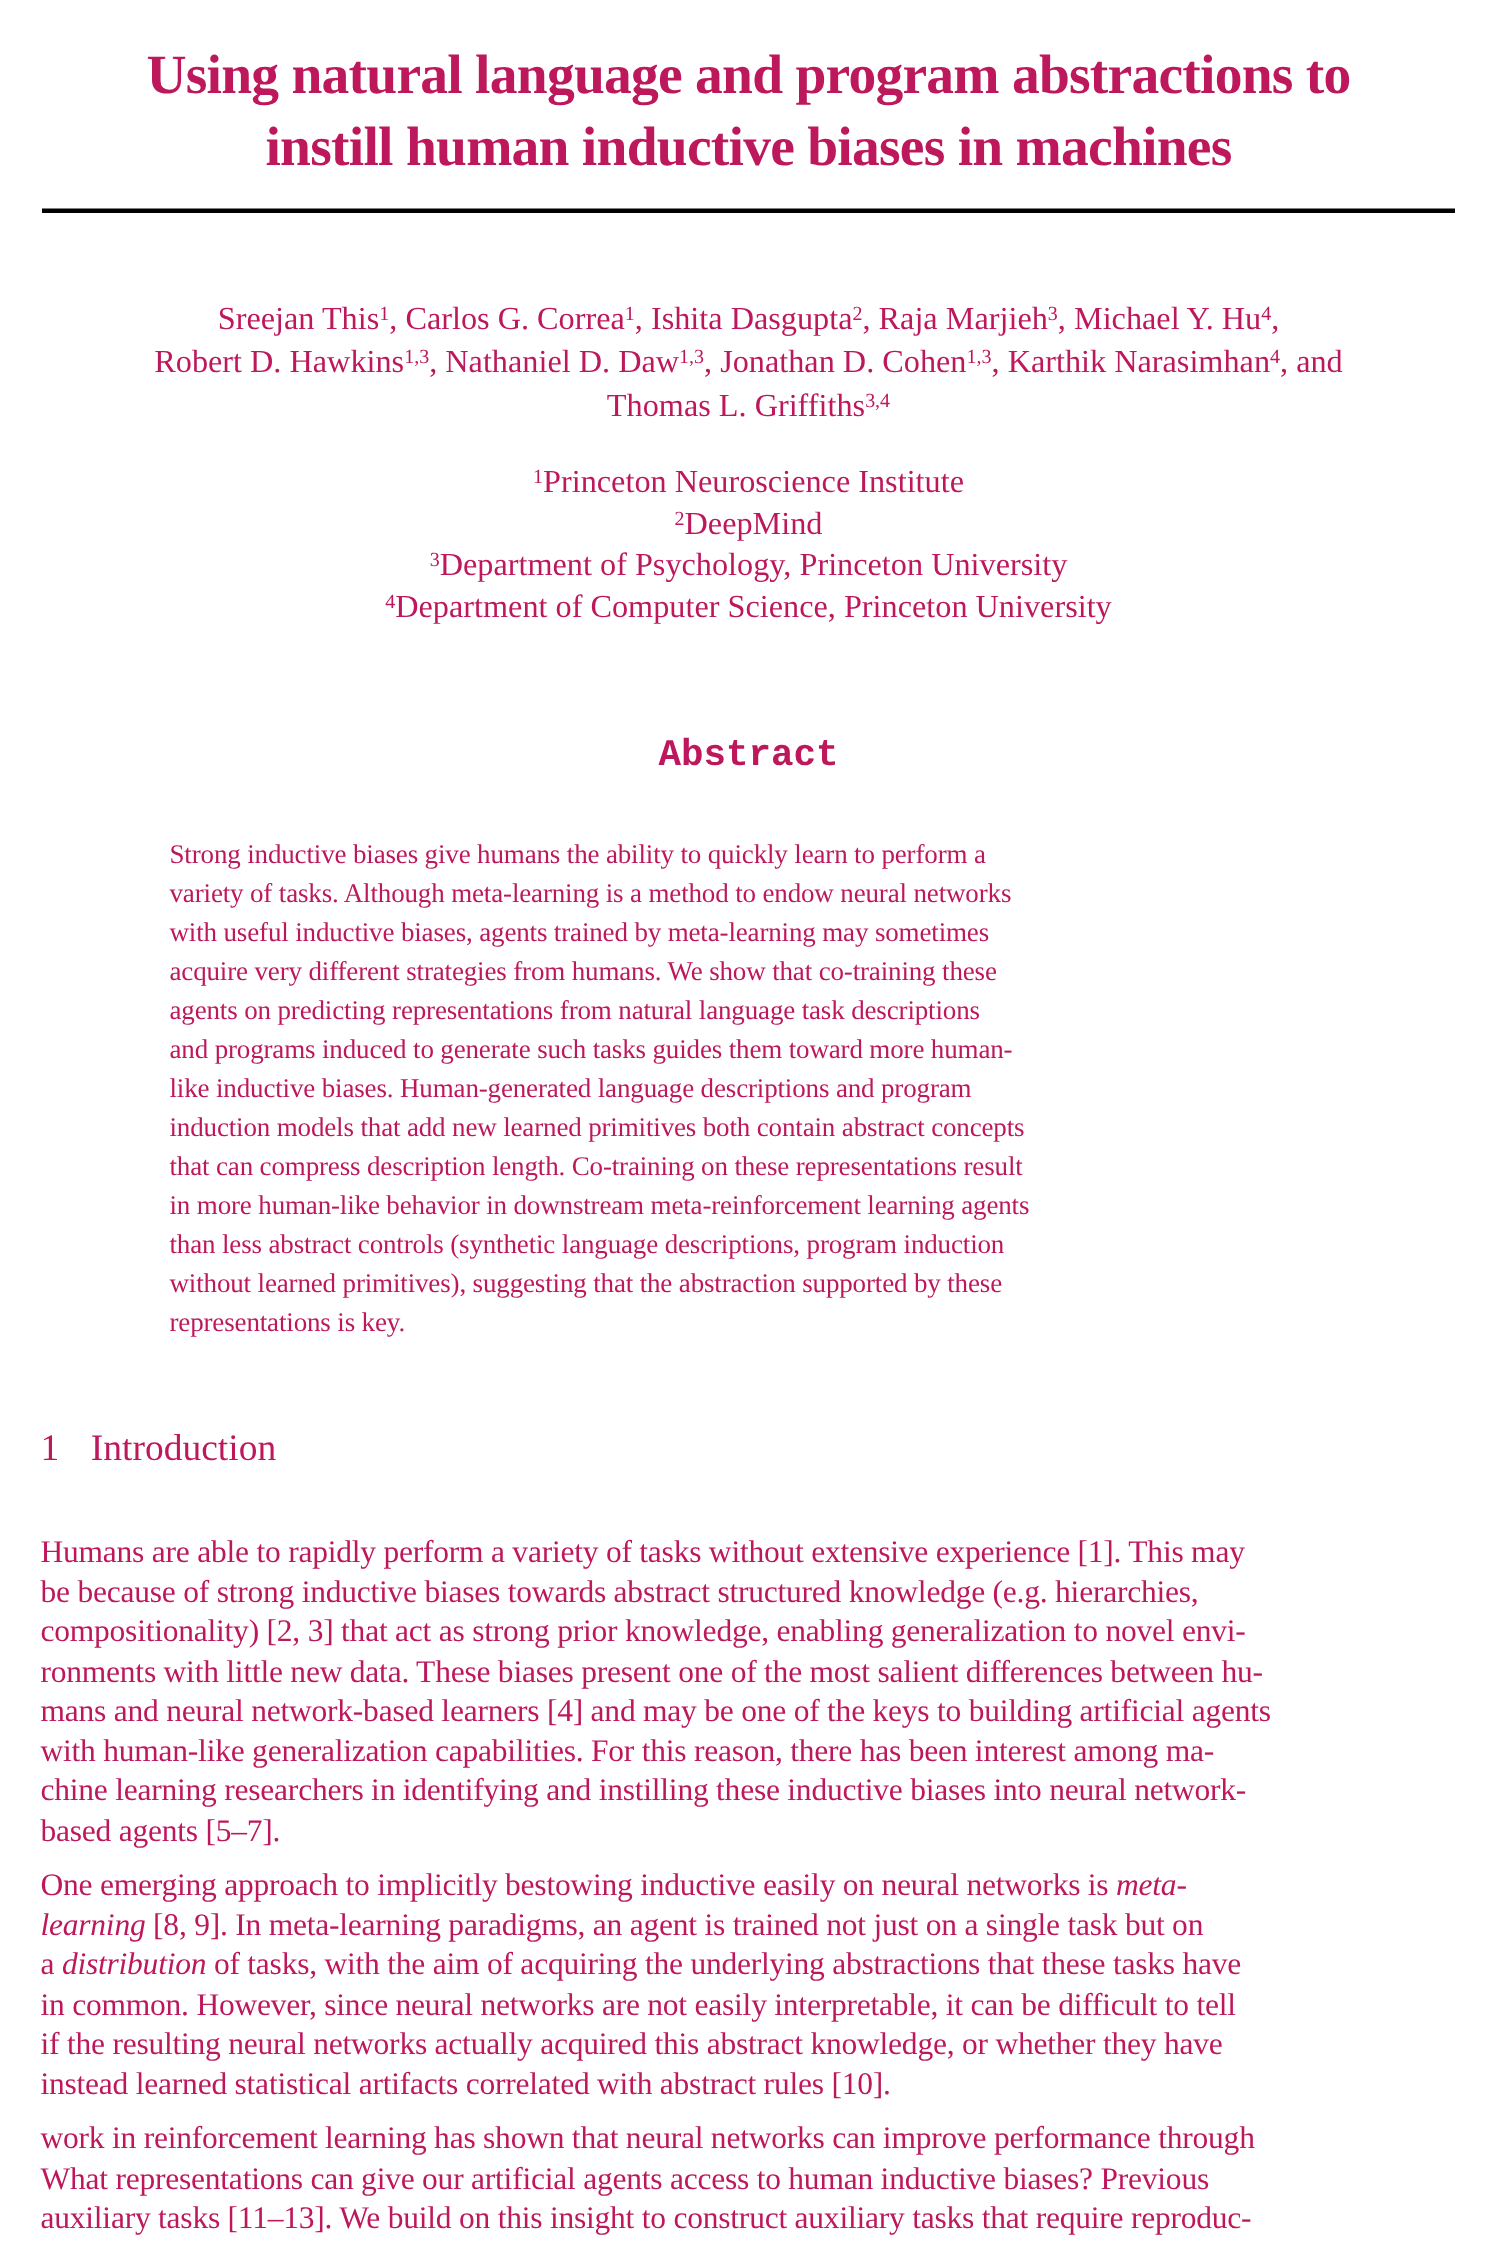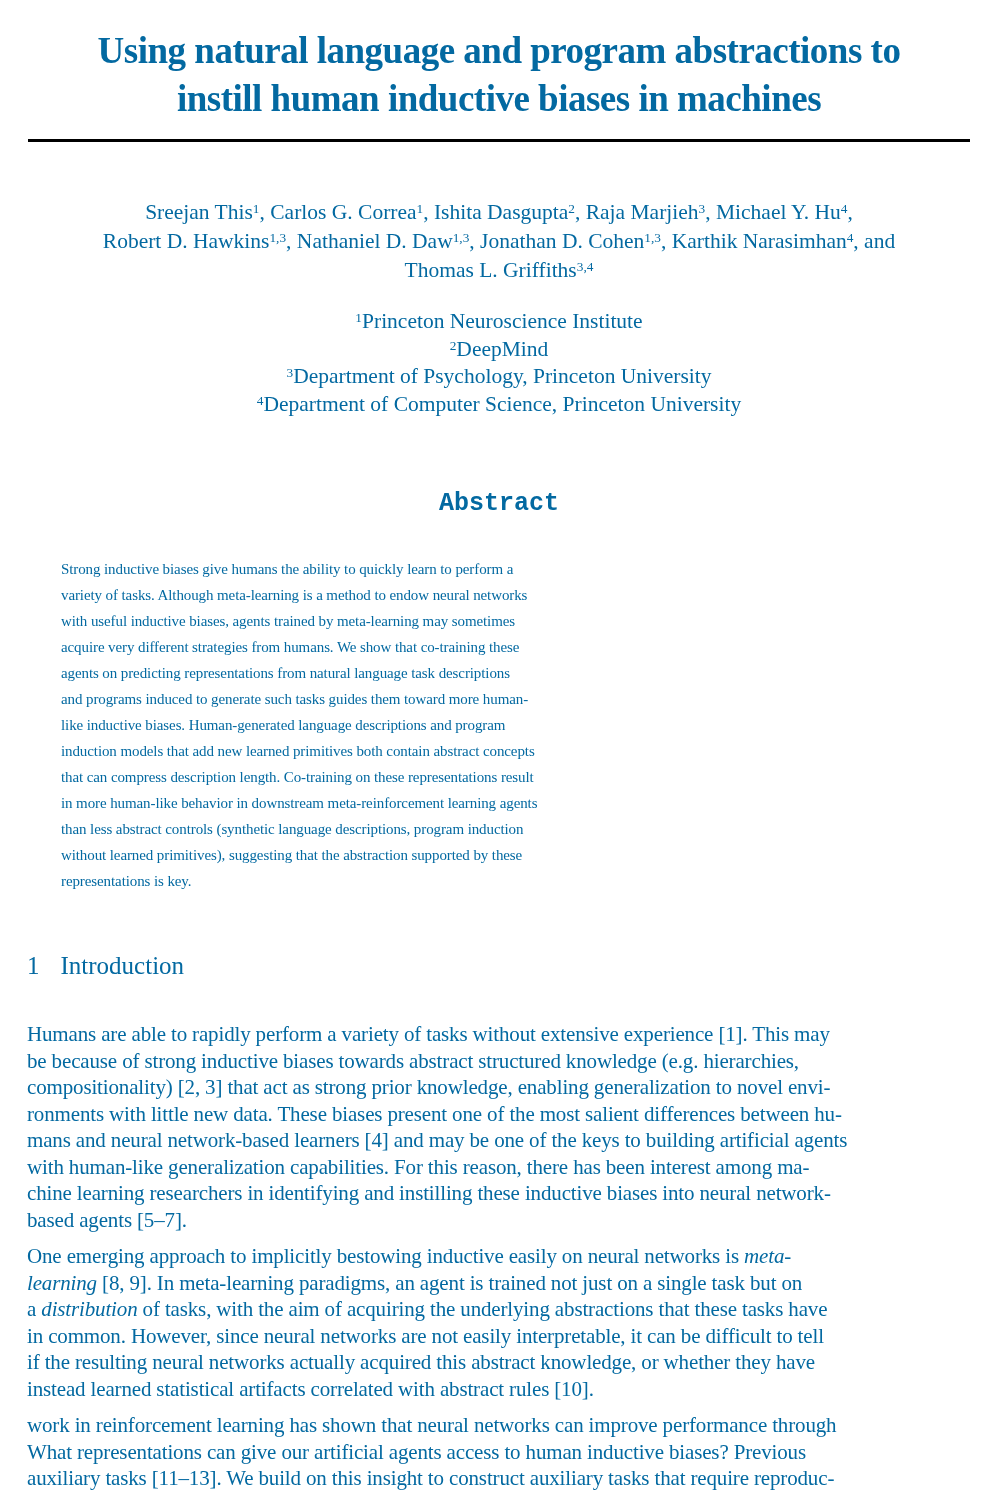--- a/index.html
+++ b/index.html
@@ -5,21 +5,21 @@
   html, body {
     margin: 0;
     padding: 0;
     background: #ffffff;
   }
   .page {
     position: relative;
     width: 998px;
     height: 1504px;
     background: #ffffff;
-    color: #0369a1;
+    color: #be185d;
     font-family: "Liberation Serif", serif;
     overflow: hidden;
   }
   .line { white-space: pre-wrap; }
 
   .title {
     margin: 27px 20px 0 20px;
     text-align: center;
     font-weight: bold;
     font-size: 37px;
@@ -45,23 +45,23 @@
   }
   .abstract-heading {
     margin: 72px 0 0 0;
     text-align: center;
     font-weight: bold;
     font-size: 25px;
     line-height: 28px;
     font-family: Liberation Mono, monospace;
   }
   .abstract-body {
-    margin: 38px 0 0 61px;
+    margin: 38px 0 0 113px;
     width: 778px;
-    font-size: 15px;
+    font-size: 18px;
     line-height: 26px;
     letter-spacing: -0.1px;
   }
   .section-heading {
     margin: 57px 28px 0 27px;
     font-weight: normal;
     font-size: 25px;
     line-height: 30px;
   }
   .sec-num { margin-right: 21px; }

